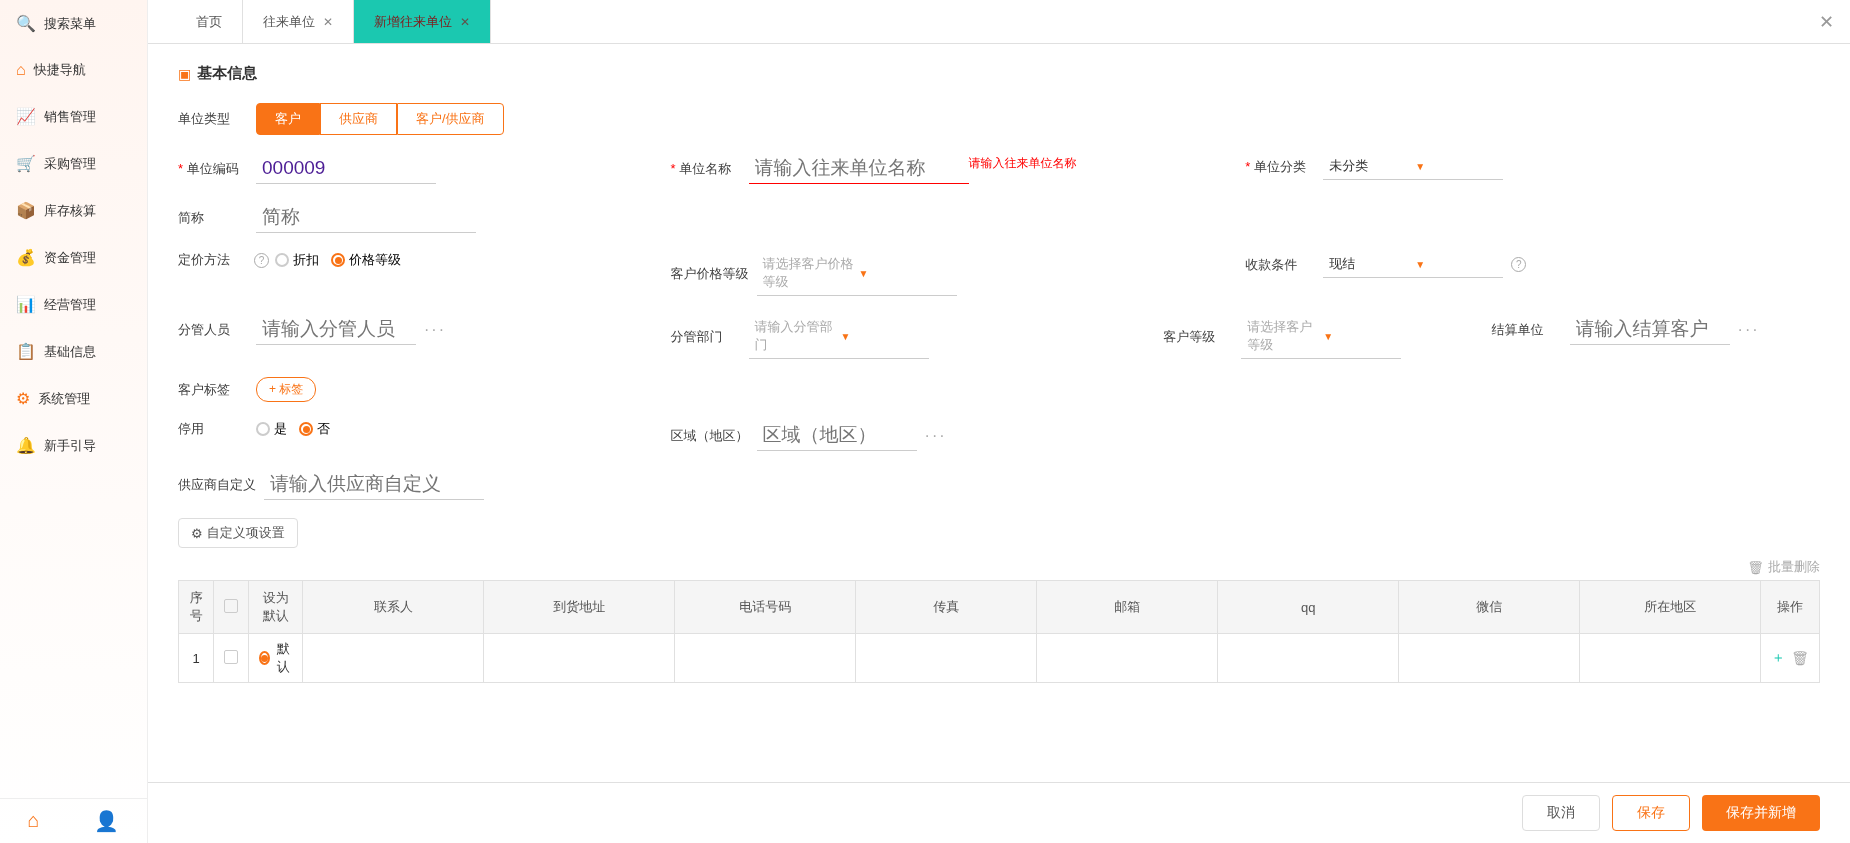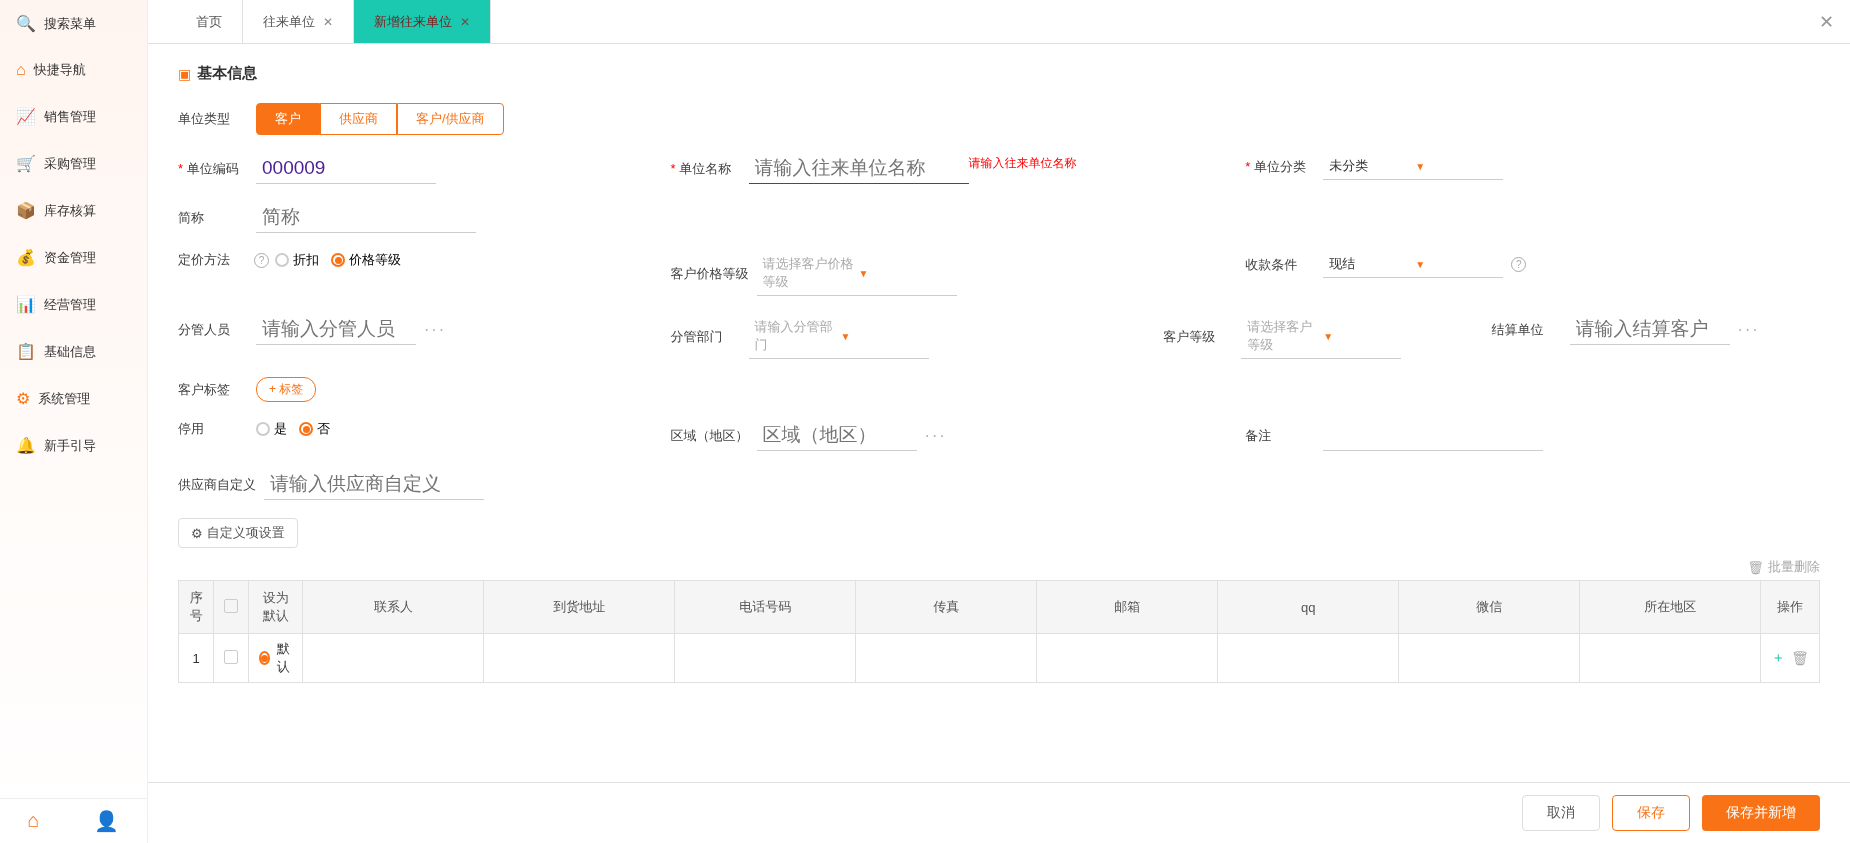--- a/index.html
+++ b/index.html
@@ -452,24 +452,20 @@
               <div class="radio-inner"></div>
             </div>
             <span>否</span>
           </div>
         </div>
       </div>
       <div class="form-group" style="flex:0 0 35%">
         <span class="form-label">区域（地区）</span>
         <input class="form-control" type="text" style="width: 160px;" placeholder="区域（地区）">
         <span class="dots-btn">···</span>
-      </div>
-      <div class="form-group" style="flex:0 0 30%">
-        <span class="form-label">备注</span>
-        <input class="form-control" type="text" style="width: 220px;">
       </div>
     </div>
 
     <div class="form-row">
       <div class="form-group">
         <span class="form-label">供应商自定义</span>
         <input class="form-control" type="text" style="width: 220px;" placeholder="请输入供应商自定义">
       </div>
     </div>
 

